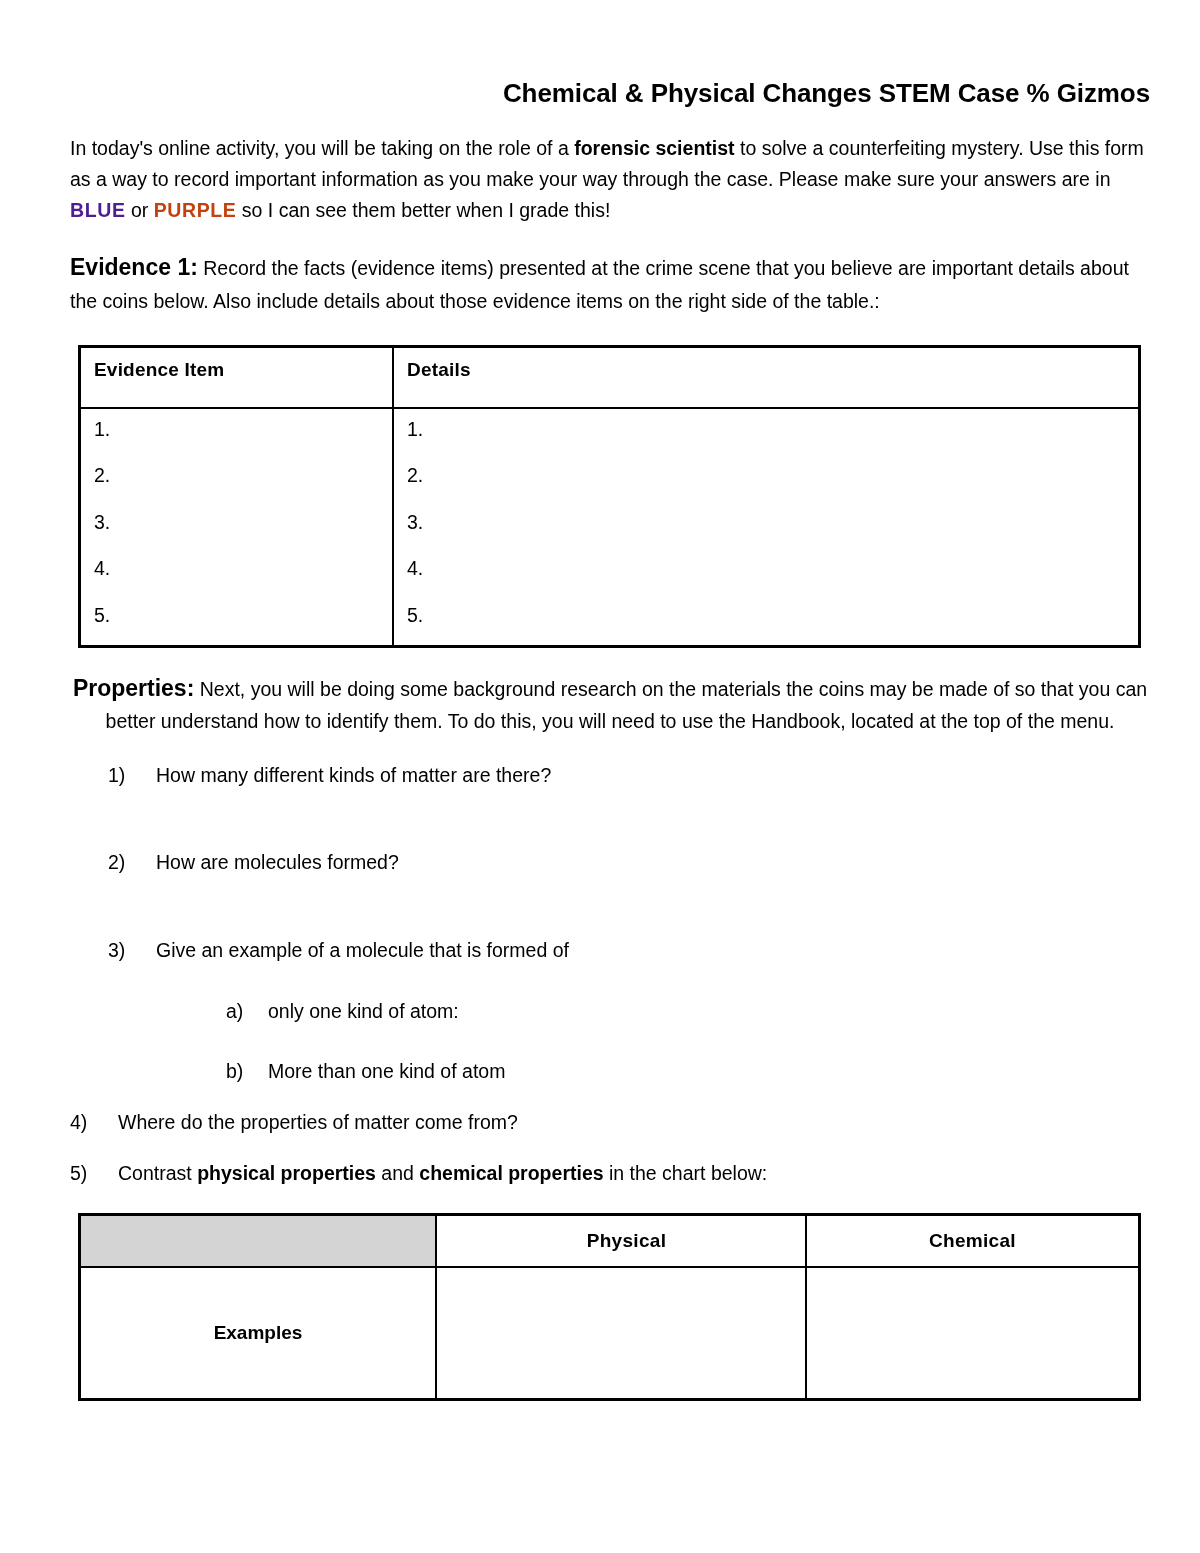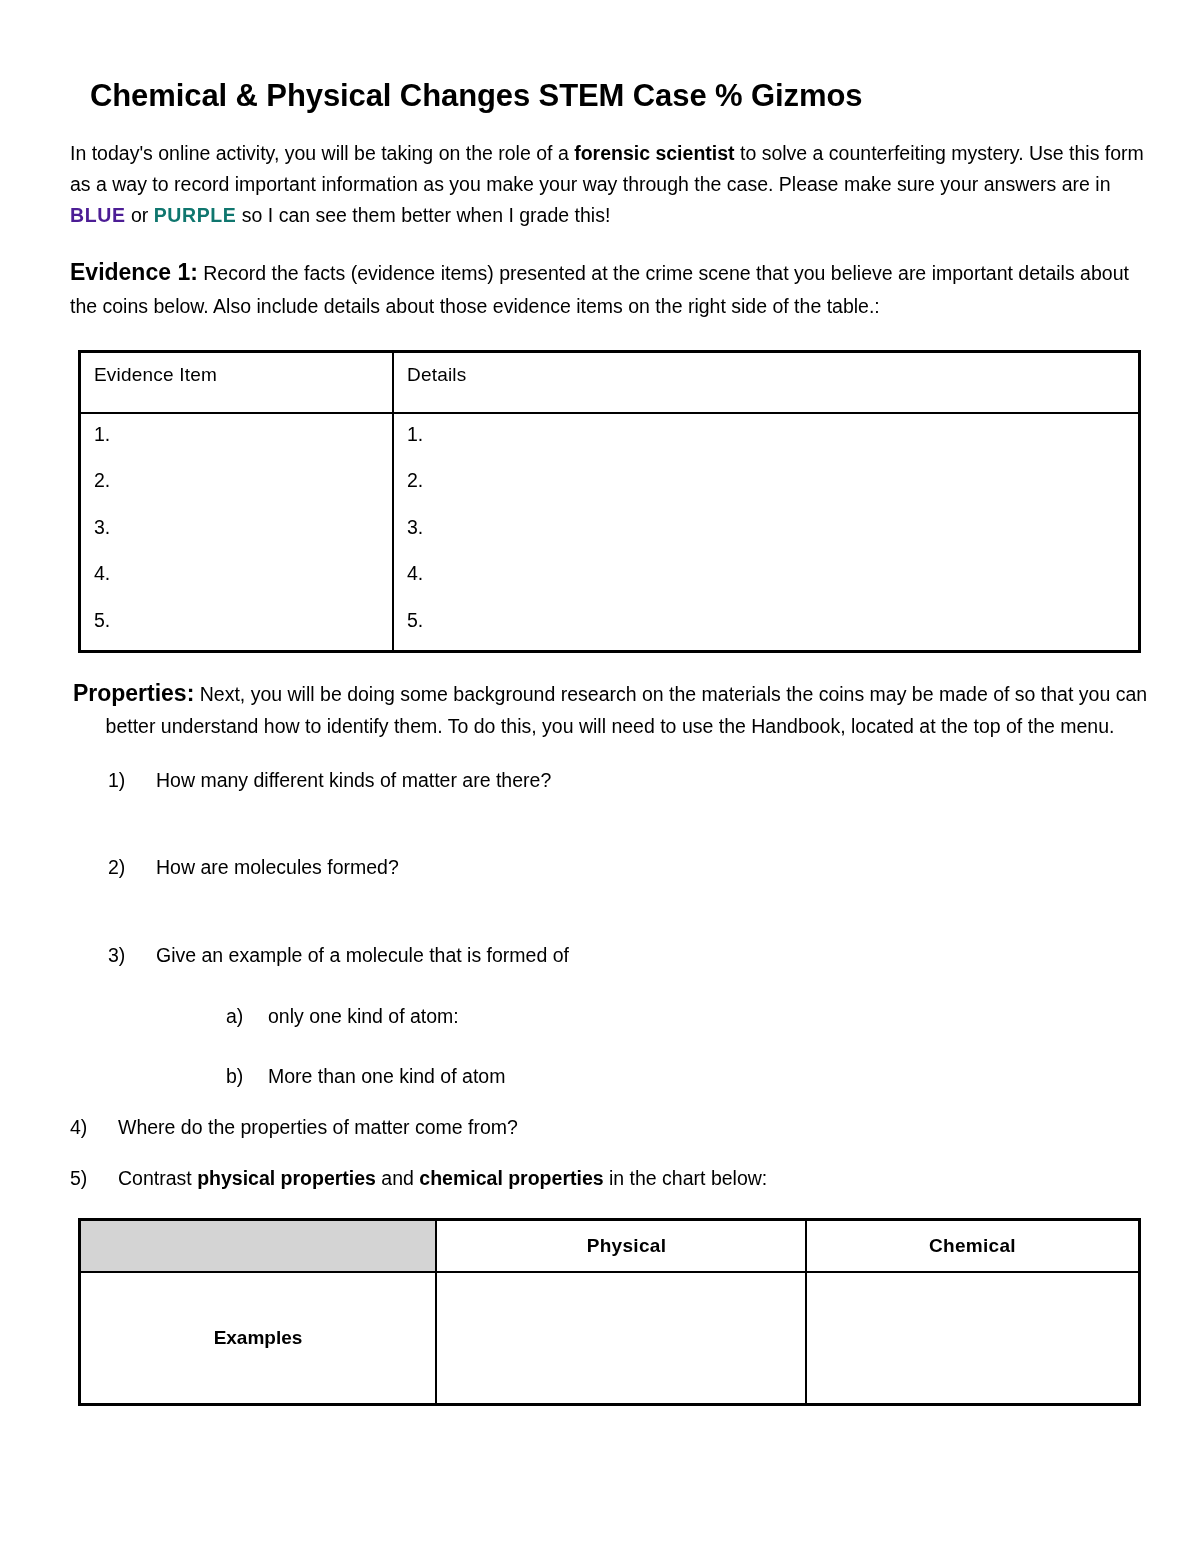--- a/index.html
+++ b/index.html
@@ -42,39 +42,39 @@
     position: absolute;
     left: 524px;
     top: 39px;
     font-size: 9px;
     font-weight: bold;
     line-height: 1;
   }
 
   
   .doc-title {
-    text-align: left;
-    font-size: 31px;
+    text-align: right;
+    font-size: 26px;
     font-weight: bold;
     letter-spacing: -0.1px;
     margin: 20px 0 0 0;
     padding-left: 20px;
   }
 
   
   .para {
     font-size: 19.5px;
     line-height: 1.58;
     margin-top: 24px;
     text-align: left;
   }
   .para.tight { margin-top: 22px; text-align: center; }
   .bold { font-weight: bold; }
   .blue { color: #4c1d95; font-weight: bold; letter-spacing: 0.6px; }
-  .purple { color: #0f766e; font-weight: bold; letter-spacing: 0.6px; }
+  .purple { color: #c2410c; font-weight: bold; letter-spacing: 0.6px; }
   .lead {
     font-weight: bold;
     font-size: 23px;
   }
 
   
   table {
     border-collapse: collapse;
     width: 1063px;
     table-layout: fixed;
@@ -86,21 +86,21 @@
   }
   .evidence-table th,
   .evidence-table td {
     border: 2px solid #000;
     text-align: left;
     vertical-align: top;
     padding: 11px 0 0 13px;
   }
   .evidence-table th {
     font-size: 19px;
-    font-weight: normal;
+    font-weight: bold;
     height: 48px;
     letter-spacing: 0.2px;
   }
   .evidence-table td { padding-bottom: 14px; }
   .col-item { width: 298px; }
   .numlist {
     list-style: none;
     margin: 0;
     padding: 0;
     font-size: 19.5px;

